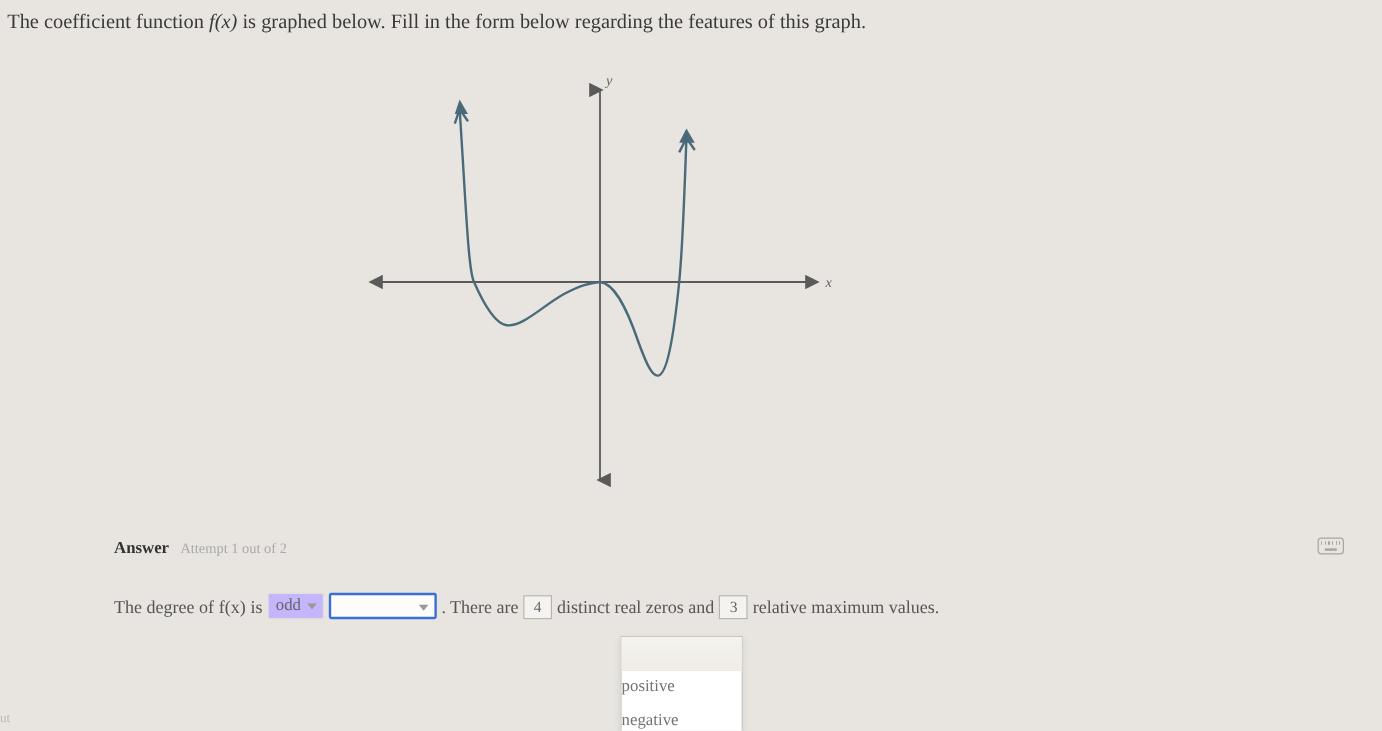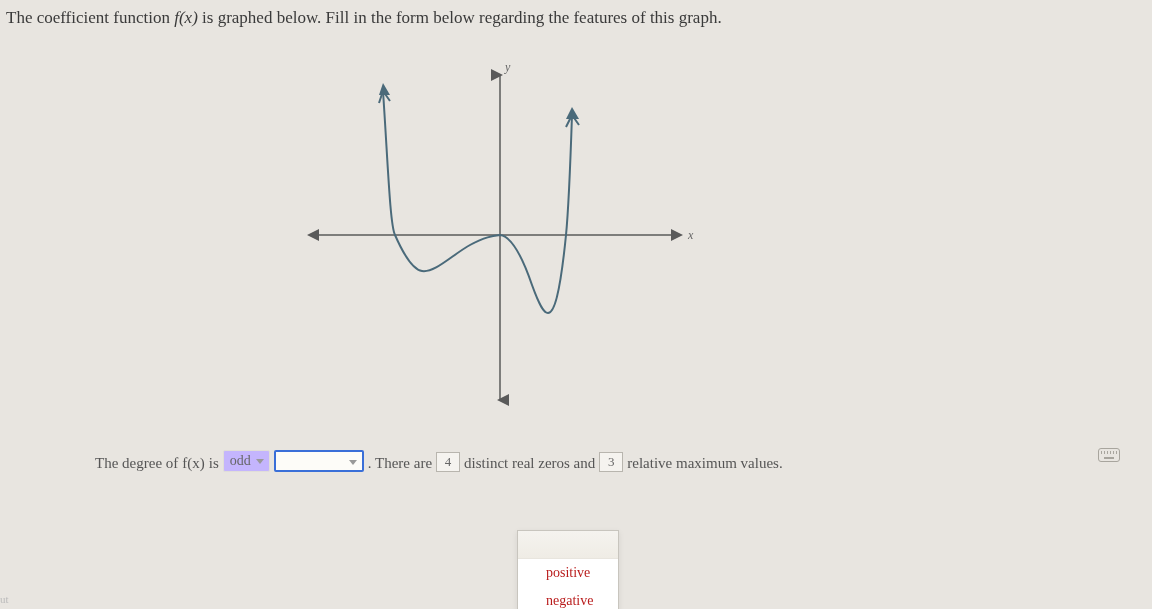--- a/index.html
+++ b/index.html
@@ -121,22 +121,22 @@
       box-shadow: 0 2px 6px rgba(0,0,0,0.08);
       width: 102px;
       font-size: 14px;
     }
     .dropdown-blank {
       height: 28px;
       border-bottom: 1px solid #e8e5de;
       background: linear-gradient(#f5f3ef, #efece5);
     }
     .dropdown-item {
-      padding: 6px 28px;
-      color: #b91c1c;
+      padding: 6px 0;
+      color: #737373;
       cursor: pointer;
     }
     .keyboard-icon {
       position: absolute;
       top: 448px;
       right: 32px;
       width: 22px;
       height: 14px;
       border: 1.5px solid #a8a59e;
       border-radius: 3px;
@@ -203,20 +203,24 @@
              C 274 258, 280 240, 286 180
              C 288 160, 290 120, 292 60" fill="none" stroke="#4a6a7a" stroke-width="2"></path>
     <path d="M103 36 L99 48 M103 36 L110 46" stroke="#4a6a7a" stroke-width="2" fill="none"></path>
     <path d="M292 60 L286 72 M292 60 L299 70" stroke="#4a6a7a" stroke-width="2" fill="none"></path>
     <polygon points="99,40 103,28 110,40" fill="#4a6a7a"></polygon>
     <polygon points="286,64 292,52 299,64" fill="#4a6a7a"></polygon>
   </svg>
 </div>
 
 <div class="answer-block">
+  <div class="answer-header">
+    <strong>Answer</strong>
+    <span class="attempt-text">Attempt 1 out of 2</span>
+  </div>
 
   <div class="answer-line">
     <span>The degree of </span>
     <span class="fx2">f(x)</span>
     <span> is</span>
     <span class="select-box">
       <span>odd</span>
     </span>
     <span class="select-box active">
       <span></span>

